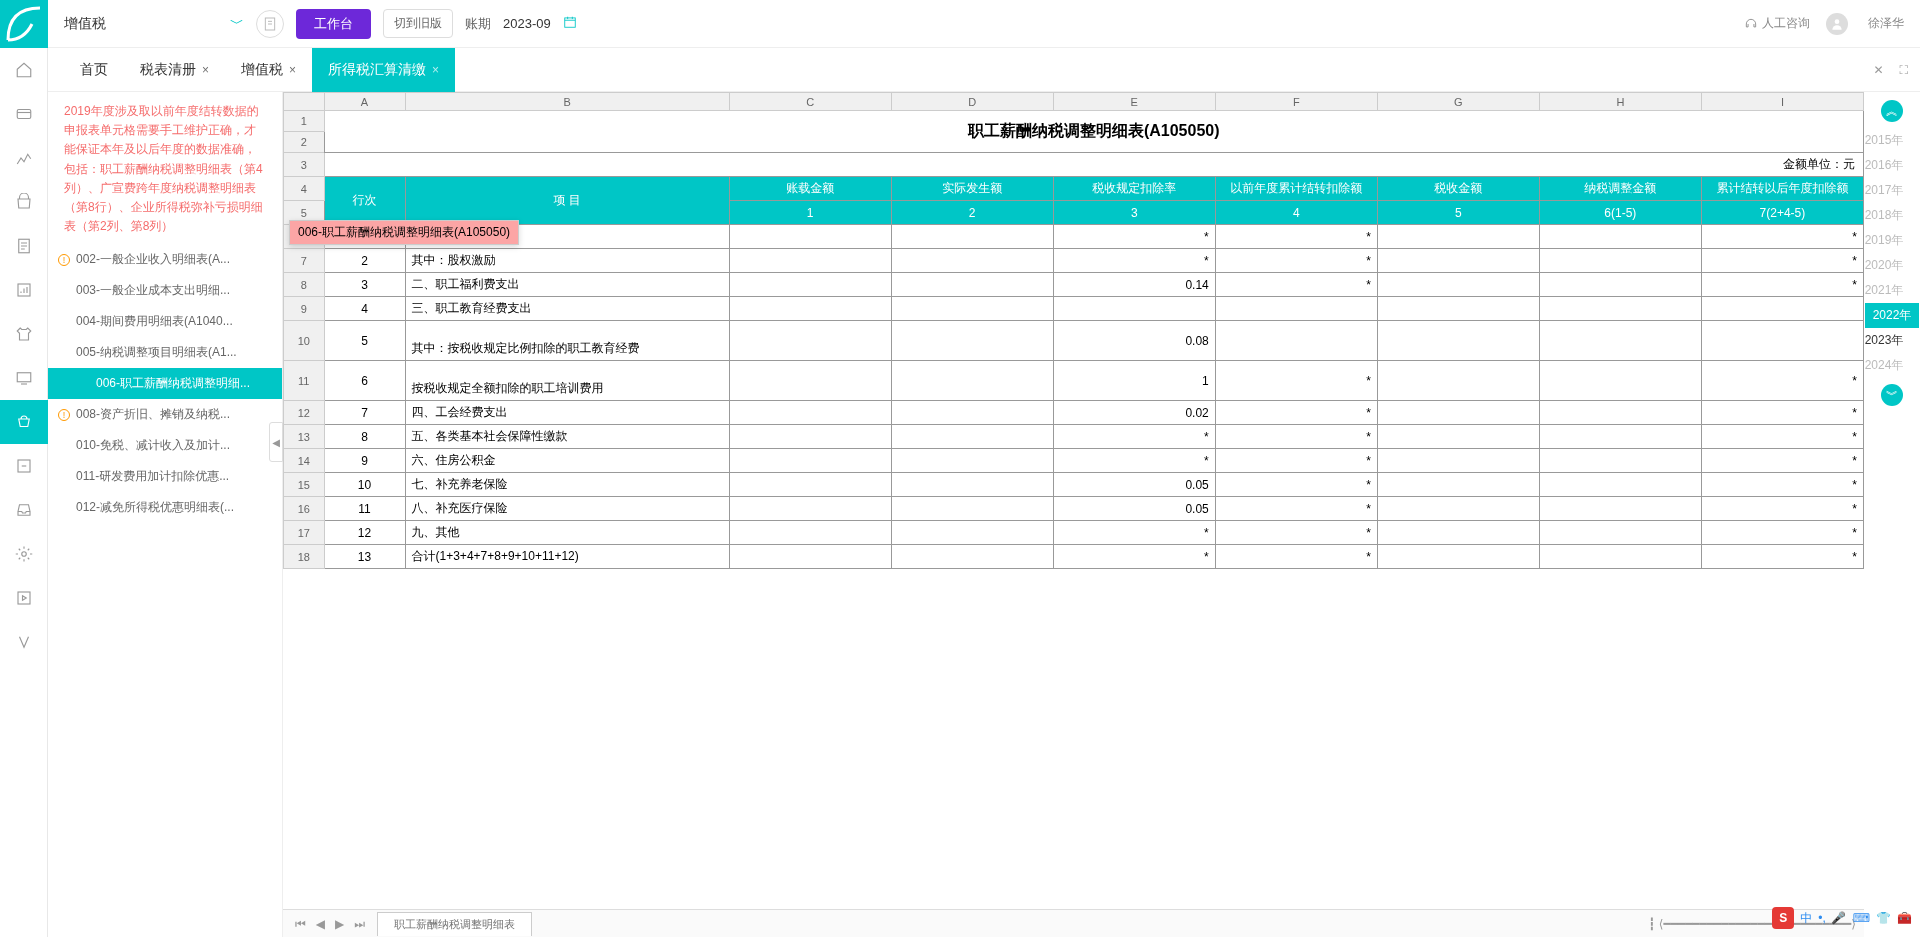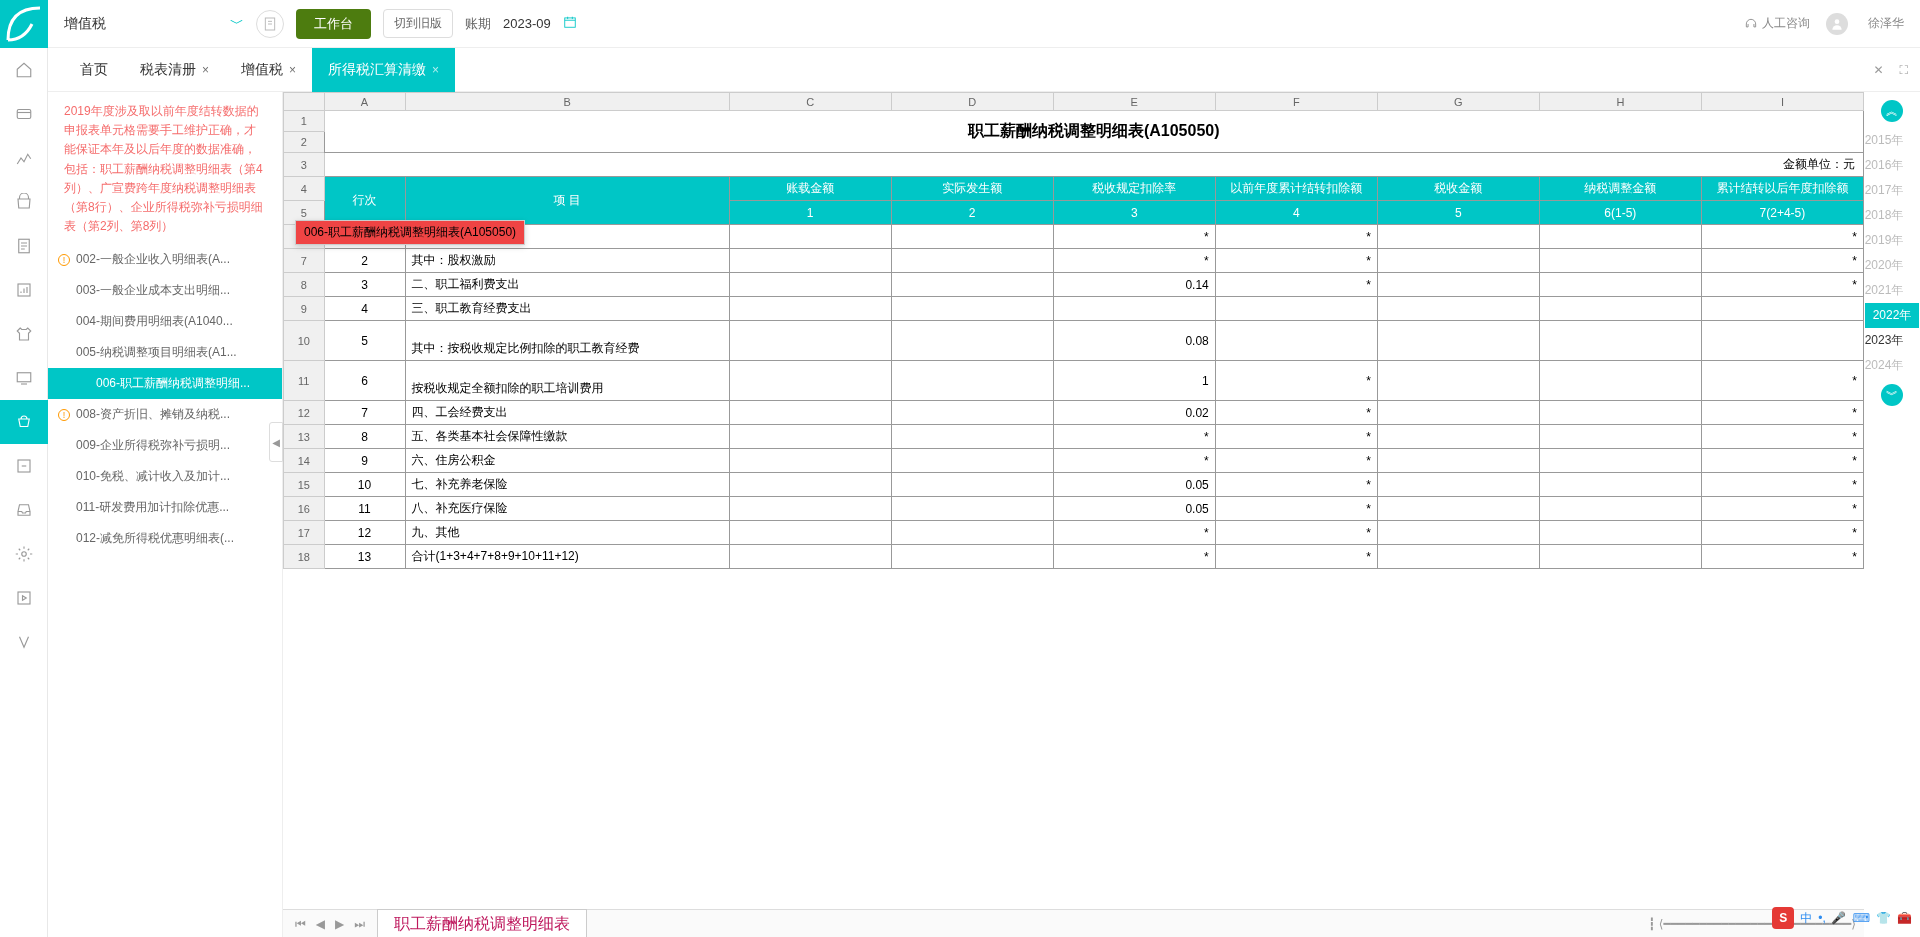--- a/index.html
+++ b/index.html
@@ -7,58 +7,58 @@
 .sidebar { width: 48px; background: #fff; border-right: 1px solid #e8e8e8; display: flex; flex-direction: column; align-items: center; padding-top: 0; }
 .logo { width: 48px; height: 48px; background: #00c6c6; display: flex; align-items: center; justify-content: center; color: #fff; font-size: 20px; }
 .side-icon { width: 48px; height: 44px; display: flex; align-items: center; justify-content: center; color: #999; cursor: pointer; }
 .side-icon.active { background: #00c6c6; color: #fff; }
 .side-icon svg { width: 18px; height: 18px; }
 .main { flex: 1; display: flex; flex-direction: column; }
 .topbar { height: 48px; display: flex; align-items: center; padding: 0 16px; border-bottom: 1px solid #eee; gap: 12px; }
 .top-select { font-size: 14px; color: #333; min-width: 180px; display: flex; align-items: center; justify-content: space-between; }
 .chev { color: #00c6c6; font-size: 14px; }
 .circ-btn { width: 28px; height: 28px; border-radius: 50%; border: 1px solid #ddd; display: flex; align-items: center; justify-content: center; color: #bbb; cursor: pointer; }
-.btn-primary { background: #4d7c0f; color: #fff; border: none; padding: 6px 18px; border-radius: 4px; cursor: pointer; font-size: 13px; }
+.btn-primary { background: #6d28d9; color: #fff; border: none; padding: 6px 18px; border-radius: 4px; cursor: pointer; font-size: 13px; }
 .btn-plain { border: 1px solid #ddd; background: #fff; padding: 5px 10px; border-radius: 4px; cursor: pointer; font-size: 12px; color: #666; }
 .period-label { color: #666; font-size: 13px; }
 .period-val { color: #333; font-size: 13px; }
 .cal-icon { color: #00c6c6; }
 .top-right { margin-left: auto; display: flex; align-items: center; gap: 16px; color: #888; }
 .avatar { width: 22px; height: 22px; border-radius: 50%; background: #ddd; display: inline-flex; align-items: center; justify-content: center; color: #fff; }
 .tabs { height: 44px; display: flex; align-items: center; padding: 0 16px; gap: 0; border-bottom: 1px solid #eee; position: relative; }
 .tab { padding: 0 16px; height: 44px; display: flex; align-items: center; gap: 6px; color: #333; cursor: pointer; font-size: 14px; }
 .tab.active { background: #00c6c6; color: #fff; }
 .tab .x { color: inherit; opacity: 0.7; font-size: 12px; }
 .tabs-right { position: absolute; right: 12px; display: flex; gap: 16px; color: #999; align-items: center; }
 .content { flex: 1; display: flex; overflow: hidden; }
 .nav-col { width: 235px; border-right: 1px solid #eee; display: flex; flex-direction: column; position: relative; }
 .warn { color: #f56c6c; font-size: 12px; padding: 10px 16px 8px; line-height: 1.6; }
 .nav-list { overflow: auto; }
 .nav-item { padding: 7px 12px 7px 28px; cursor: pointer; white-space: nowrap; overflow: hidden; text-overflow: ellipsis; color: #666; font-size: 12px; position: relative; }
 .nav-item.active { background: #00c6c6; color: #fff; text-align: center; }
 .nav-item .dot { position: absolute; left: 10px; top: 10px; width: 12px; height: 12px; border-radius: 50%; border: 1px solid #f90; color: #f90; font-size: 9px; display: flex; align-items: center; justify-content: center; }
 .collapse-handle { position: absolute; right: -1px; top: 330px; width: 14px; height: 40px; border: 1px solid #ddd; border-radius: 3px 0 0 3px; background: #fff; display: flex; align-items: center; justify-content: center; color: #999; cursor: pointer; font-size: 10px; }
 .sheet-area { flex: 1; display: flex; flex-direction: column; position: relative; }
-.tooltip { position: absolute; left: 12px; top: 128px; background: #ef4444; border: 1px solid #ccc; padding: 3px 8px; font-size: 12px; box-shadow: 0 2px 6px rgba(0,0,0,0.15); z-index: 10; }
+.tooltip { position: absolute; left: 6px; top: 128px; background: #fca5a5; border: 1px solid #ccc; padding: 3px 8px; font-size: 12px; box-shadow: 0 2px 6px rgba(0,0,0,0.15); z-index: 10; }
 .grid-wrap { flex: 1; overflow: auto; padding: 0 0 0 0; position: relative; }
 .grid { border-collapse: collapse; width: 100%; }
 .col-hdr, .row-hdr, .corner { background: #f0f0f0; border: 1px solid #ccc; text-align: center; color: #666; font-size: 11px; }
 .corner { width: 30px; height: 18px; }
 .col-hdr { height: 18px; }
 .row-hdr { width: 30px; }
 .cell { border: 1px solid #999; padding: 3px 6px; font-size: 12px; height: 24px; vertical-align: middle; }
 .title-row { text-align: center; font-size: 16px; font-weight: bold; height: 42px; }
 .unit-row { text-align: right; padding-right: 8px; }
 .th-cell { background: #00c6c6; color: #fff; text-align: center; font-weight: normal; font-size: 12px; }
 .num-cell { text-align: right; }
 .ctr { text-align: center; }
 .sheet-tabs { height: 28px; border-top: 1px solid #ddd; display: flex; align-items: center; padding: 0 8px; gap: 8px; background: #fafafa; }
 .sheet-tab-nav { display: flex; gap: 2px; }
 .sheet-tab-nav span { padding: 0 4px; color: #999; cursor: pointer; }
-.sheet-tab { border: 1px solid #ccc; border-bottom: none; padding: 4px 16px; background: #fff; color: #be185d; font-size: 16px; text-align: center; }
+.sheet-tab { border: 1px solid #ccc; border-bottom: none; padding: 4px 16px; background: #fff; color: #737373; font-size: 11px; text-align: center; }
 .recon { margin-left: auto; font-size: 12px; color: #999; }
 .year-rail { width: 56px; display: flex; flex-direction: column; align-items: center; padding-top: 8px; gap: 6px; }
 .rail-btn { width: 22px; height: 22px; border-radius: 50%; background: #00c6c6; color: #fff; display: flex; align-items: center; justify-content: center; font-size: 12px; cursor: pointer; }
 .year-item { font-size: 12px; color: #bbb; padding: 4px 0; cursor: pointer; }
 .year-item.cur { background: #00c6c6; color: #fff; border-radius: 0; padding: 4px 8px; }
 .year-item.near { color: #333; }
 .ime-bar { position: absolute; right: 8px; bottom: 8px; display: flex; gap: 6px; align-items: center; z-index: 50; }
 .ime-box { width: 22px; height: 22px; border-radius: 4px; display: flex; align-items: center; justify-content: center; color: #fff; font-size: 12px; }
 .ime-s { background: #e53935; font-weight: bold; }
 .ime-b { color: #2d8cf0; }
@@ -208,21 +208,20 @@
 
     <div class="nav-col" style="position:relative;">
       <div class="warn">2019年度涉及取以前年度结转数据的申报表单元格需要手工维护正确，才能保证本年及以后年度的数据准确，包括：职工薪酬纳税调整明细表（第4列）、广宣费跨年度纳税调整明细表（第8行）、企业所得税弥补亏损明细表（第2列、第8列）</div>
       <div class="nav-list" id="nav-list">
           <div class="nav-item"><span class="dot">!</span>002-一般企业收入明细表(A...</div>
           <div class="nav-item">003-一般企业成本支出明细...</div>
           <div class="nav-item">004-期间费用明细表(A1040...</div>
           <div class="nav-item">005-纳税调整项目明细表(A1...</div>
           <div class="nav-item active">006-职工薪酬纳税调整明细...</div>
           <div class="nav-item"><span class="dot">!</span>008-资产折旧、摊销及纳税...</div>
-          <div class="nav-item">009-企业所得税弥补亏损明...</div>
           <div class="nav-item">010-免税、减计收入及加计...</div>
           <div class="nav-item">011-研发费用加计扣除优惠...</div>
           <div class="nav-item">012-减免所得税优惠明细表(...</div>
         </div>
       <div class="collapse-handle">◀</div>
     </div>
 
     <div class="sheet-area">
 
       <div class="tooltip">006-职工薪酬纳税调整明细表(A105050)</div>

